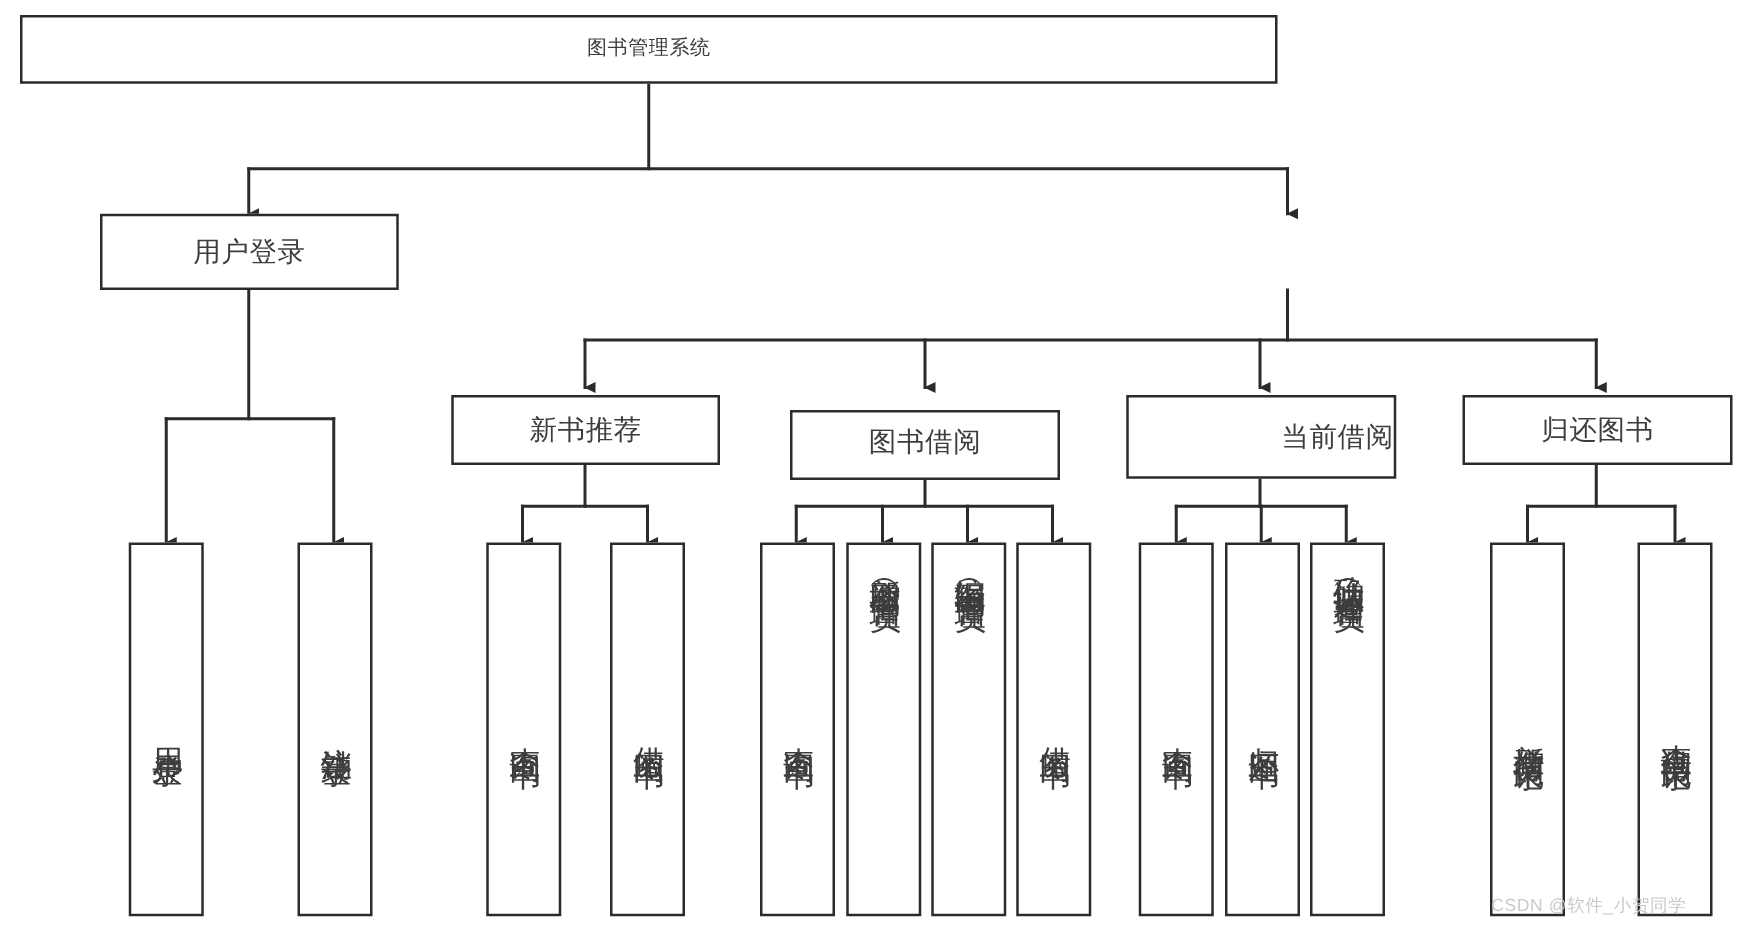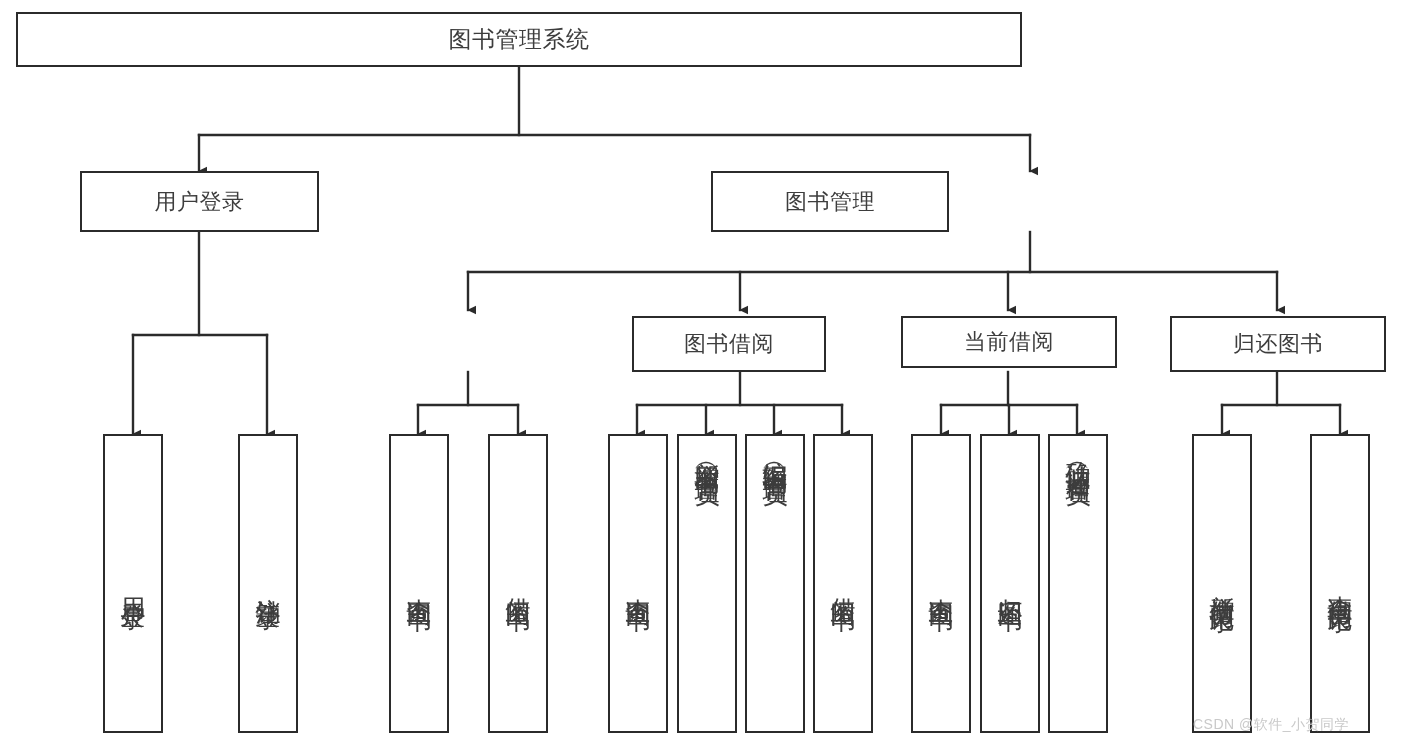--- a/index.html
+++ b/index.html
@@ -41,21 +41,21 @@
     text-align: center;
     line-height: 1.18;
     white-space: pre;
     letter-spacing: 0.5px;
   }
   .node-box.horizontal .node-label {
     writing-mode: horizontal-tb;
     font-size: 22px;
   }
   .node-box.root .node-label {
-    font-size: 23px;
+    font-size: 16px;
   }
   .node-box.vertical {
     align-items: flex-start;
     justify-content: center;
     padding-top: 6px;
   }
   .node-box.vertical .node-label {
     writing-mode: vertical-rl;
     text-orientation: upright;
     font-size: 25px;
@@ -130,28 +130,28 @@
     </g>
   </svg>
 
   <div class="node-box horizontal root" style="left:16px; top:12px; width:1006px; height:55px;">
     <span class="node-label">图书管理系统</span>
   </div>
 
   <div class="node-box horizontal" style="left:80px; top:171px; width:239px; height:61px;">
     <span class="node-label">用户登录</span>
   </div>
-  <div class="node-box horizontal" style="left:711px; top:171px; width:238px; height:61px;">
-    <span class="node-label">图书管理</span>
-  </div>
-
-  <div class="node-box horizontal" style="left:632px; top:316px; width:194px; height:56px;">
+
+  <div class="node-box horizontal" style="left:361px; top:316px; width:215px; height:56px;">
+    <span class="node-label">新书推荐</span>
+  </div>
+  <div class="node-box horizontal" style="left:632px; top:328px; width:216px; height:56px;font-family:Liberation Mono, monospace;">
     <span class="node-label">图书借阅</span>
   </div>
-  <div class="node-box horizontal" style="left:901px; top:316px; width:216px; height:52px;">
+  <div class="node-box horizontal" style="left:901px; top:316px; width:216px; height:67px;justify-content:flex-end;">
     <span class="node-label">当前借阅</span>
   </div>
   <div class="node-box horizontal" style="left:1170px; top:316px; width:216px; height:56px;">
     <span class="node-label">归还图书</span>
   </div>
 
   <div class="node-box vertical centered" style="left:103px; top:434px; width:60px; height:299px;">
     <span class="node-label">用户登录</span>
   </div>
   <div class="node-box vertical centered" style="left:238px; top:434px; width:60px; height:299px;">

